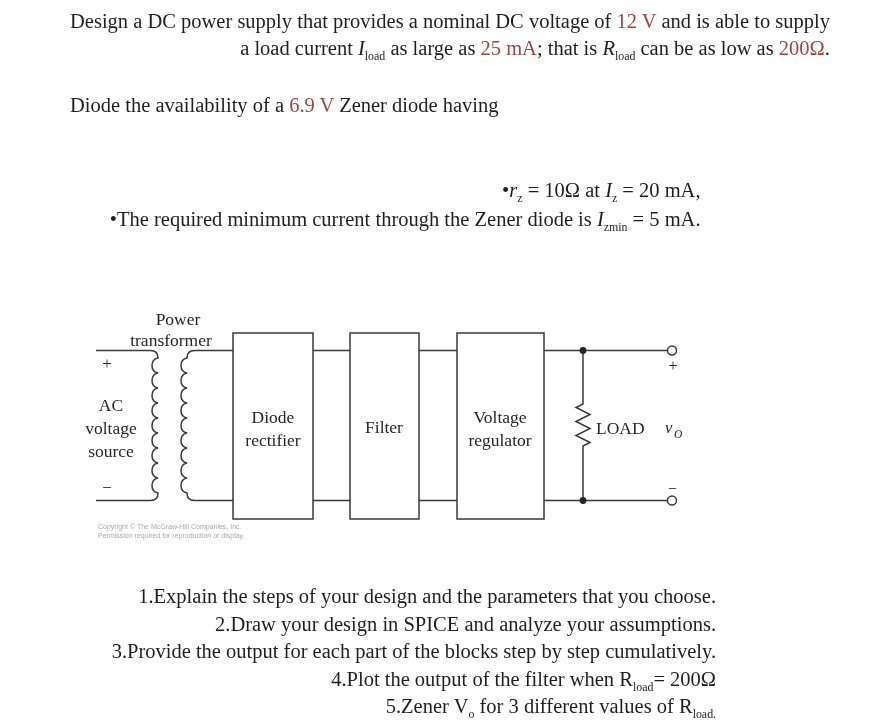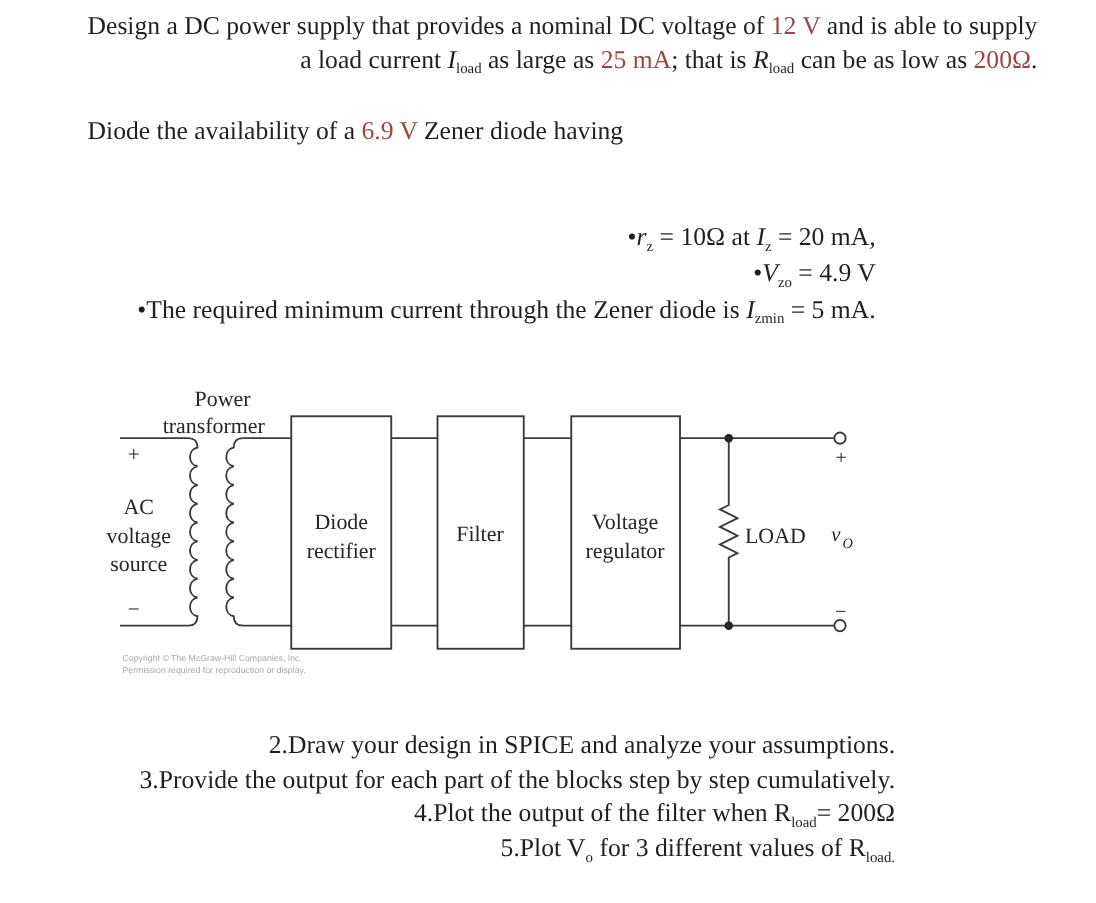--- a/index.html
+++ b/index.html
@@ -47,21 +47,20 @@
     <div class="line"><span>Design a DC power supply that provides a nominal DC voltage of </span><span class="red">12 V</span><span> and is able to supply</span></div>
     <div class="line"><span>a load current </span><i class="var">I</i><sub class="s">load</sub><span> as large as </span><span class="red">25 mA</span><span>; that is </span><i class="var">R</i><sub class="s">load</sub><span> can be as low as </span><span class="red">200Ω</span><span>.</span></div>
   </div>
 
   <div class="abs para" id="p2">
     <div class="line"><span>Diode the availability of a </span><span class="red">6.9 V</span><span> Zener diode having</span></div>
   </div>
 
   <div class="abs" id="bullets">
     <div class="bullet"><span class="marker">•</span><i class="var">r</i><sub class="s">z</sub><span> = 10Ω at </span><i class="var">I</i><sub class="s">z</sub><span> = 20 mA,</span></div>
-    <div class="bullet"><span class="marker">•</span><i class="var">V</i><sub class="s">zo</sub><span> = 4.9 V</span></div>
     <div class="bullet"><span class="marker">•</span><span>The required minimum current through the Zener diode is </span><i class="var">I</i><sub class="s">zmin</sub><span> = 5 mA.</span></div>
   </div>
 
   <div class="abs" id="diagram-wrap">
     <svg width="620" height="246" viewBox="60 302 620 246" xmlns="http://www.w3.org/2000/svg">
       <g stroke="var(--diagram)" stroke-width="1.5" fill="none">
 
         <path d="M76,350.5 H130.5 Q138,350.5 138,358
              c-8,1.7 -8,13.3 0,15 c-8,1.7 -8,13.3 0,15 c-8,1.7 -8,13.3 0,15
              c-8,1.7 -8,13.3 0,15 c-8,1.7 -8,13.3 0,15 c-8,1.7 -8,13.3 0,15
@@ -114,19 +113,20 @@
         <text x="652.5" y="494" text-anchor="middle" font-size="16">−</text>
       </g>
       <g fill="var(--muted)" font-family="Liberation Sans, sans-serif" font-size="7">
         <text x="78" y="529">Copyright © The McGraw-Hill Companies, Inc.</text>
         <text x="78" y="538">Permission required for reproduction or display.</text>
       </g>
     </svg>
   </div>
 
   <div class="abs" id="tasks">
+    <div class="task"><span class="num">1.</span><span>Explain the steps of your design and the parameters that you choose.</span></div>
     <div class="task"><span class="num">2.</span><span>Draw your design in SPICE and analyze your assumptions.</span></div>
     <div class="task"><span class="num">3.</span><span>Provide the output for each part of the blocks step by step cumulatively.</span></div>
     <div class="task"><span class="num">4.</span><span>Plot the output of the filter when R</span><sub class="s">load</sub><span>= 200Ω</span></div>
-    <div class="task"><span class="num">5.</span><span>Plot V</span><sub class="s">o</sub><span> for 3 different values of R</span><sub class="s">load.</sub></div>
+    <div class="task"><span class="num">5.</span><span>Zener V</span><sub class="s">o</sub><span> for 3 different values of R</span><sub class="s">load.</sub></div>
   </div>
 
 </div>
 
 </body></html>

